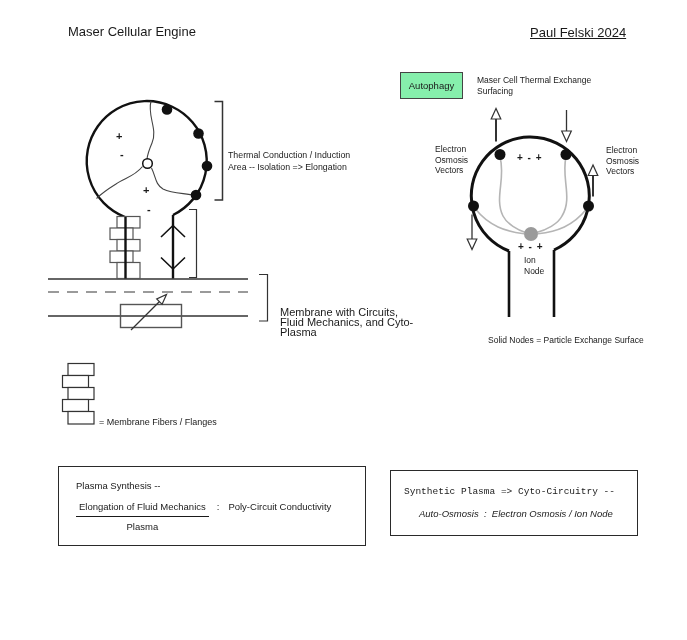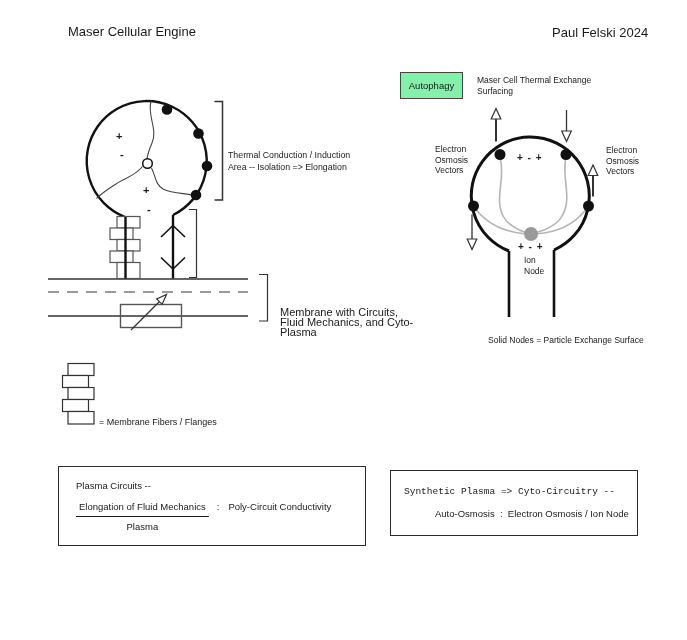--- a/index.html
+++ b/index.html
@@ -24,21 +24,21 @@
   .fbox-left{left:58px;top:466px;width:308px;height:80px;}
   .fbox-right{left:390px;top:470px;width:248px;height:66px;}
   .fbox-line1-left{position:absolute;left:17px;top:13px;white-space:nowrap;}
   .frac-row{position:absolute;left:17px;top:34px;display:flex;align-items:flex-start;white-space:nowrap;}
   .frac{display:inline-block;text-align:center;}
   .frac .num{padding:0 3px 4px 3px;border-bottom:1.1px solid #1a1a1a;}
   .frac .den{padding-top:4px;}
   .frac-sep{margin-left:8px;}
   .frac-result{margin-left:9px;}
   .fbox-line1-right{position:absolute;left:13px;top:15px;white-space:nowrap;font-family:Liberation Mono, monospace;}
-  .fbox-line2-right{position:absolute;left:44px;top:37px;white-space:pre;}
+  .fbox-line2-right{position:absolute;left:28px;top:37px;white-space:pre;font-style:italic;}
   .note{font-size:8.5px;white-space:nowrap;}
 </style>
 </head>
 <body>
 
 <div class="canvas">
 
   <svg class="artwork" viewBox="0 0 687 640">
 
     <g fill="none" stroke="#1a1a1a">
@@ -124,21 +124,21 @@
         <path d="M566.5 141.5 L561.7 131 L571.3 131 Z" fill="#fff" stroke-width="1.2"></path>
         <path d="M593 196.5 L593 175" stroke-width="2"></path>
         <path d="M593 165 L588.2 175.5 L597.8 175.5 Z" fill="#fff" stroke-width="1.2"></path>
         <path d="M472 214.5 L472 240" stroke-width="1.3"></path>
         <path d="M472 249.5 L467.2 239 L476.8 239 Z" fill="#fff" stroke-width="1.2"></path>
       </g>
     </g>
   </svg>
 
   <div class="abs title" style="left:68px;top:24px;">Maser Cellular Engine</div>
-  <div class="abs title" style="left:552px;top:25px;">Paul Felski 2024</div>
+  <div class="abs title" style="left:530px;top:25px;text-decoration:underline;">Paul Felski 2024</div>
 
   <div class="abs sign" style="left:116px;top:131px;">+</div>
   <div class="abs sign" style="left:120px;top:149px;">-</div>
   <div class="abs sign" style="left:143px;top:185px;">+</div>
   <div class="abs sign" style="left:147px;top:204px;">-</div>
 
   <div class="abs lbl-md" style="left:228px;top:149px;">
     <div>Thermal Conduction / Induction</div>
     <div>Area -- Isolation =&gt; Elongation</div>
   </div>
@@ -175,21 +175,21 @@
   <div class="abs charge" style="left:518px;top:241px;">+ - +</div>
 
   <div class="abs lbl" style="left:524px;top:255px;line-height:11px;">
     <div>Ion</div>
     <div>Node</div>
   </div>
 
   <div class="abs note" style="left:488px;top:335px;">Solid Nodes = Particle Exchange Surface</div>
 
   <div class="abs formula-box fbox-left">
-    <div class="fbox-line1-left">Plasma Circuits --</div>
+    <div class="fbox-line1-left">Plasma Synthesis --</div>
     <div class="frac-row">
       <div class="frac">
         <div class="num">Elongation of Fluid Mechanics</div>
         <div class="den">Plasma</div>
       </div>
       <div class="frac-sep">:</div>
       <div class="frac-result">Poly-Circuit Conductivity</div>
     </div>
   </div>
 

